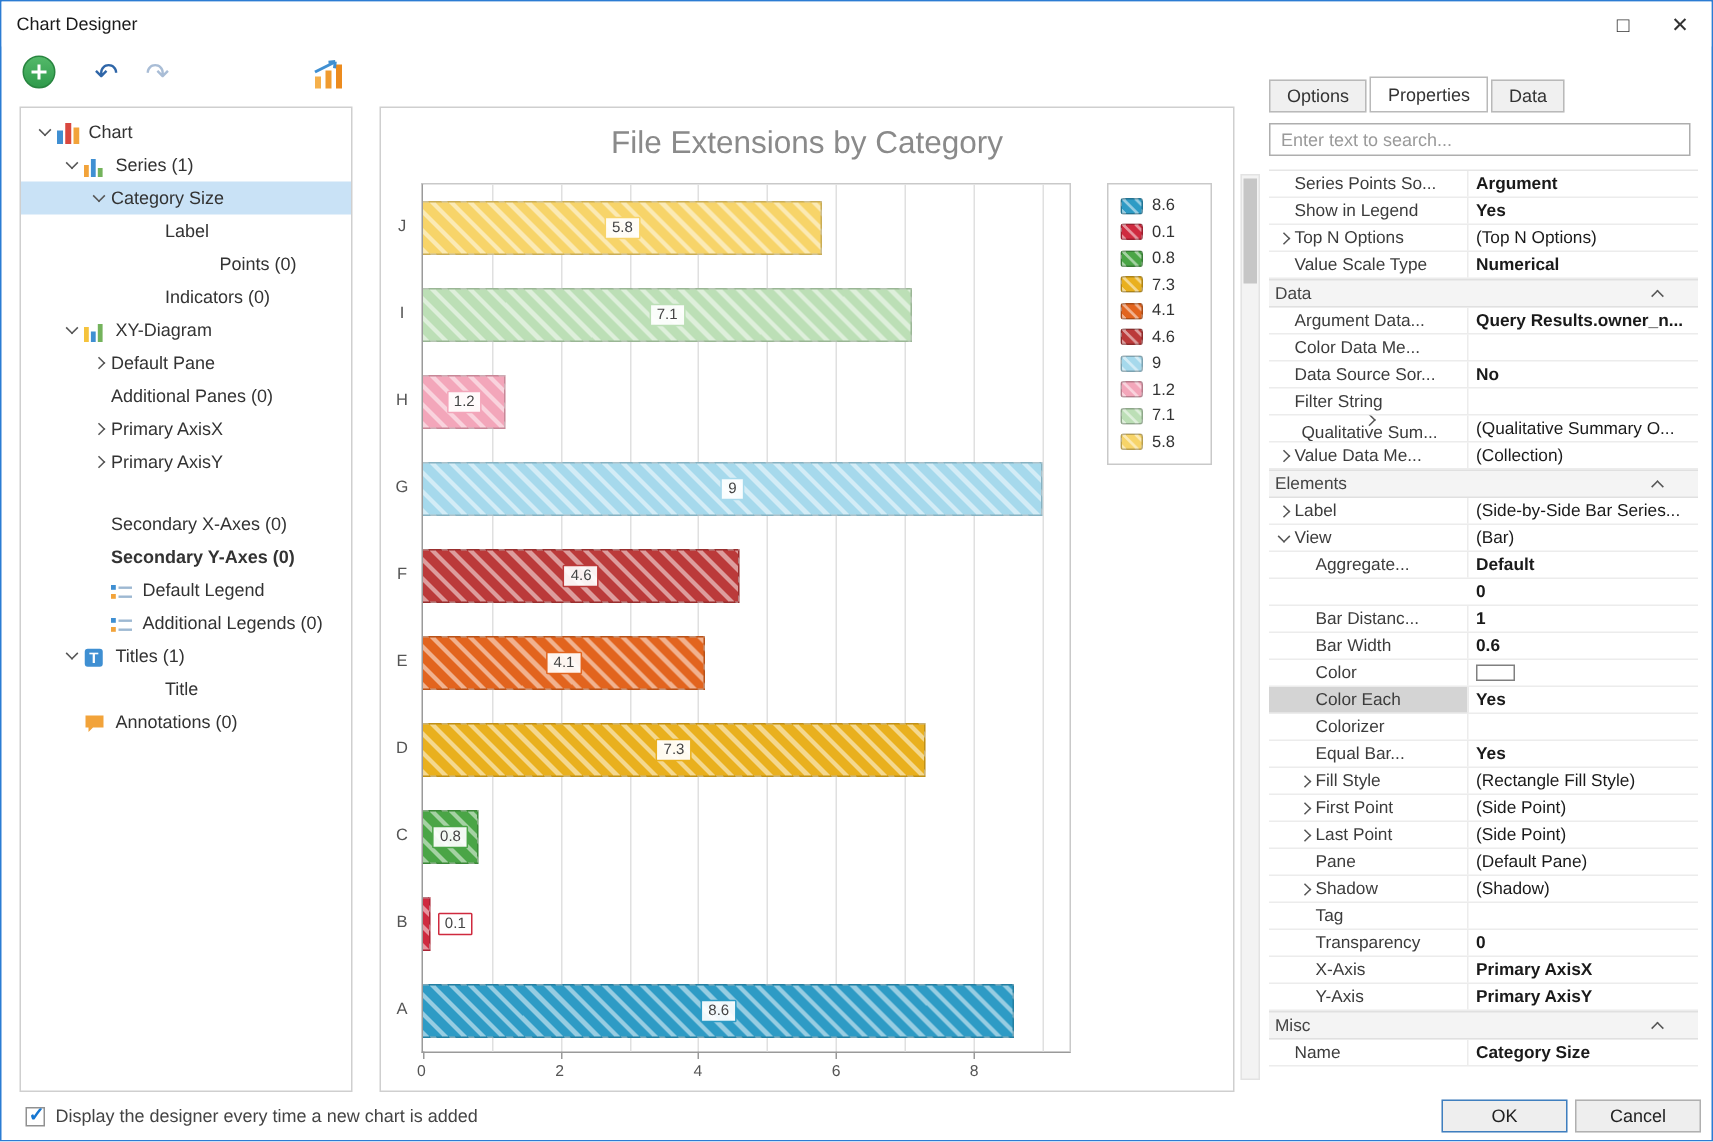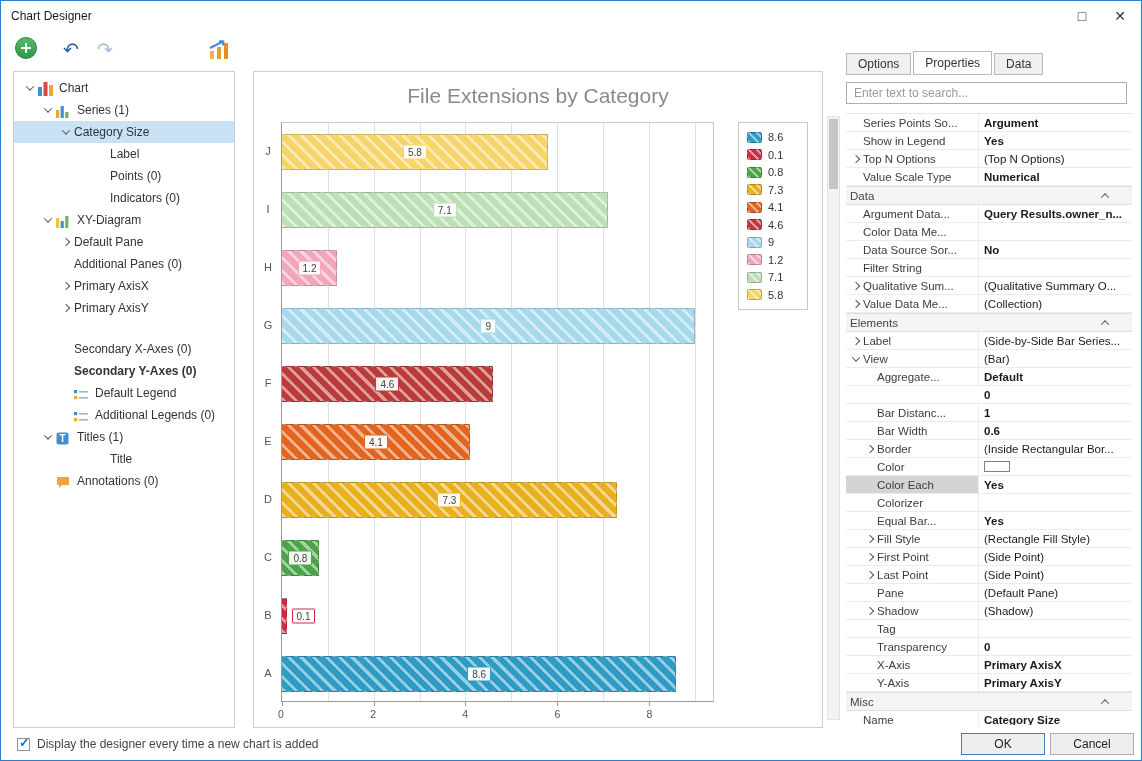--- a/index.html
+++ b/index.html
@@ -152,21 +152,21 @@
       <div class="tree-row selected" style="padding-left: 44px;">
         <span class="expander">
           <span class="chev down"></span>
         </span>
         <span class="tree-label">Category Size</span>
       </div>
       <div class="tree-row" style="padding-left: 80px;">
         <span class="expander"></span>
         <span class="tree-label">Label</span>
       </div>
-      <div class="tree-row" style="padding-left: 80px;">
+      <div class="tree-row" style="padding-left: 80px; justify-content: center;">
         <span class="expander"></span>
         <span class="tree-label">Points (0)</span>
       </div>
       <div class="tree-row" style="padding-left: 80px;">
         <span class="expander"></span>
         <span class="tree-label">Indicators (0)</span>
       </div>
       <div class="tree-row" style="padding-left: 26px;">
         <span class="expander">
           <span class="chev down"></span>
@@ -449,21 +449,21 @@
         <div class="cell-value bold">No</div>
       </div>
       <div class="grid-row">
         <div class="cell-label" style="padding-left: 2px;">
           <span class="chev-box"></span>
           <span>Filter String</span>
         </div>
         <div class="cell-value"></div>
       </div>
       <div class="grid-row">
-        <div class="cell-label" style="padding-left: 2px;">
+        <div class="cell-label" style="padding-left: 2px; flex-direction: column;">
           <span class="chev-box">
             <span class="chev right"></span>
           </span>
           <span>Qualitative Sum...</span>
         </div>
         <div class="cell-value">(Qualitative Summary O...</div>
       </div>
       <div class="grid-row">
         <div class="cell-label" style="padding-left: 2px;">
           <span class="chev-box">
@@ -515,29 +515,20 @@
           <span>Bar Distanc...</span>
         </div>
         <div class="cell-value bold">1</div>
       </div>
       <div class="grid-row">
         <div class="cell-label" style="padding-left: 16px;">
           <span class="chev-box"></span>
           <span>Bar Width</span>
         </div>
         <div class="cell-value bold">0.6</div>
-      </div>
-      <div class="grid-row">
-        <div class="cell-label" style="padding-left: 16px;">
-          <span class="chev-box">
-            <span class="chev right"></span>
-          </span>
-          <span>Border</span>
-        </div>
-        <div class="cell-value">(Inside Rectangular Bor...</div>
       </div>
       <div class="grid-row">
         <div class="cell-label" style="padding-left: 16px;">
           <span class="chev-box"></span>
           <span>Color</span>
         </div>
         <div class="cell-value">
           <span class="swatch"></span>
         </div>
       </div>

